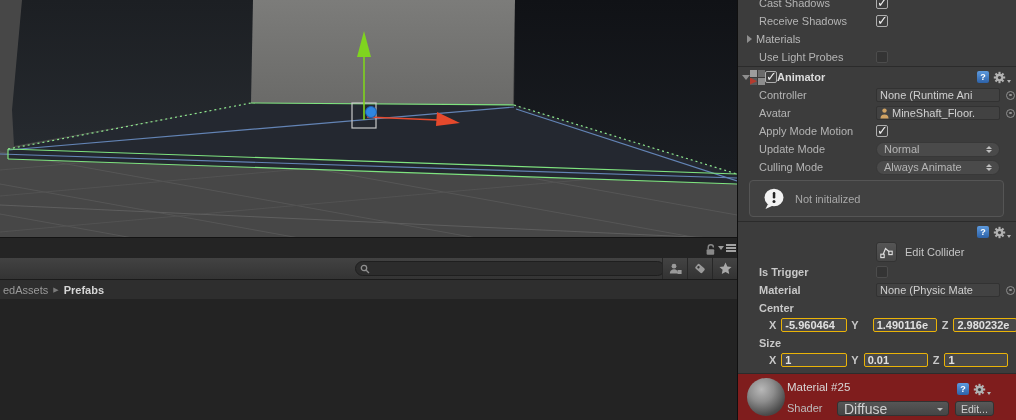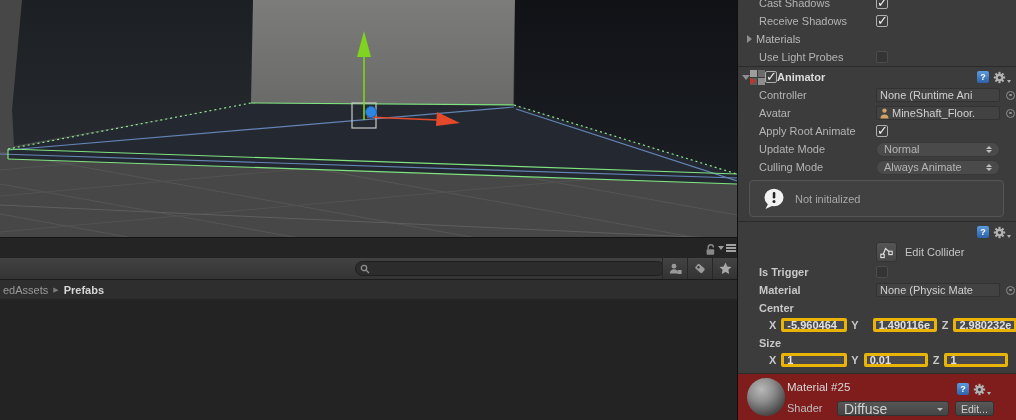--- a/index.html
+++ b/index.html
@@ -48,21 +48,21 @@
   .fold.r{border-top:4px solid transparent;border-bottom:4px solid transparent;border-left:5px solid #8e8e8e;border-right:none;}
   .chead{font-weight:bold;color:#dcdcdc;}
   .hicons{position:absolute;right:0;top:0;height:18px;display:flex;align-items:center;}
   .helpicon{width:12px;height:12px;border-radius:2px;background:linear-gradient(#5d9ade,#2d62a8);color:#fff;font-size:9px;font-weight:bold;display:flex;align-items:center;justify-content:center;}
   .gearwrap{display:flex;align-items:flex-end;gap:1px;}
   .gcaret{width:0;height:0;border-left:2.5px solid transparent;border-right:2.5px solid transparent;border-top:3px solid #b2b2b2;margin-bottom:1px;}
   .warnbox{position:absolute;left:11px;width:255px;height:37px;box-sizing:border-box;background:#414141;border:1px solid #555555;border-radius:4px;display:flex;align-items:center;}
   .warntext{color:#a8a8a8;margin-left:9px;}
   .anim-icon{width:15px;height:15px;position:relative;flex:none;}
   .anim-icon i{position:absolute;width:7px;height:7px;}
-  .numfield{height:14px;box-sizing:border-box;background:#494949;border:3px solid #eab308;border-radius:2px;color:#e0e0e0;font-weight:bold;display:flex;align-items:center;padding:0 3px;white-space:nowrap;overflow:hidden;flex:none;}
+  .numfield{height:14px;box-sizing:border-box;background:#494949;border:1px solid #eab308;border-radius:2px;color:#e0e0e0;font-weight:bold;display:flex;align-items:center;padding:0 3px;white-space:nowrap;overflow:hidden;flex:none;}
   .axlbl{font-weight:bold;color:#c8c8c8;flex:none;}
   .ecbtn{position:absolute;left:138px;top:1px;width:21px;height:20px;background:linear-gradient(#555,#464646);border:1px solid #333;border-radius:3px;display:flex;align-items:center;justify-content:center;box-sizing:border-box;}
   .matsec{position:absolute;left:0;top:373px;width:100%;height:47px;background:#7f1d1d;border-top:1px solid #2c2c2c;text-align:right;}
   .sphere{position:absolute;left:9px;top:4px;width:38px;height:38px;border-radius:50%;background:radial-gradient(circle at 38% 30%,#b8b8b8,#8e8e8e 35%,#4c4c4c 72%,#2e2e2e 100%);}
   .ddl{position:absolute;left:99px;top:0;width:112px;height:15px;box-sizing:border-box;background:linear-gradient(#565656,#454545);border:1px solid #323232;border-radius:3px;color:#cfcfcf;font-size:14px;display:flex;align-items:center;padding:0 6px;}
   .ddl .dc{position:absolute;right:5px;top:5.5px;width:0;height:0;border-left:3px solid transparent;border-right:3px solid transparent;border-top:3.5px solid #bdbdbd;}
   .btn-sm{position:absolute;left:217px;top:0;height:15px;box-sizing:border-box;background:linear-gradient(#585858,#464646);border:1px solid #323232;border-radius:3px;color:#cfcfcf;font-size:10.5px;display:flex;align-items:center;padding:0 5px;}
 </style>
 </head>
 <body>
@@ -260,21 +260,21 @@
           <svg width="9" height="11" viewBox="0 0 9 11" style="flex:none">
             <circle cx="4.5" cy="2.6" r="2.2" fill="#cfa263"></circle>
             <path d="M0.5 10.5 a4 4 0 0 1 8 0 z" fill="#cfa263"></path>
           </svg>
           <span>MineShaft_Floor.</span>
         </span>
         <span class="picker"></span>
       </span>
     </div>
     <div class="row" style="top:122px">
-      <span class="lbl">Apply Root Animate</span>
+      <span class="lbl">Apply Mode Motion</span>
       <span class="val">
           <span class="cb checked"></span>
         </span>
     </div>
     <div class="row" style="top:140px">
       <span class="lbl">Update Mode</span>
       <span class="val">
         <span class="popup">
           <span>Normal</span>
           <span class="ud">

